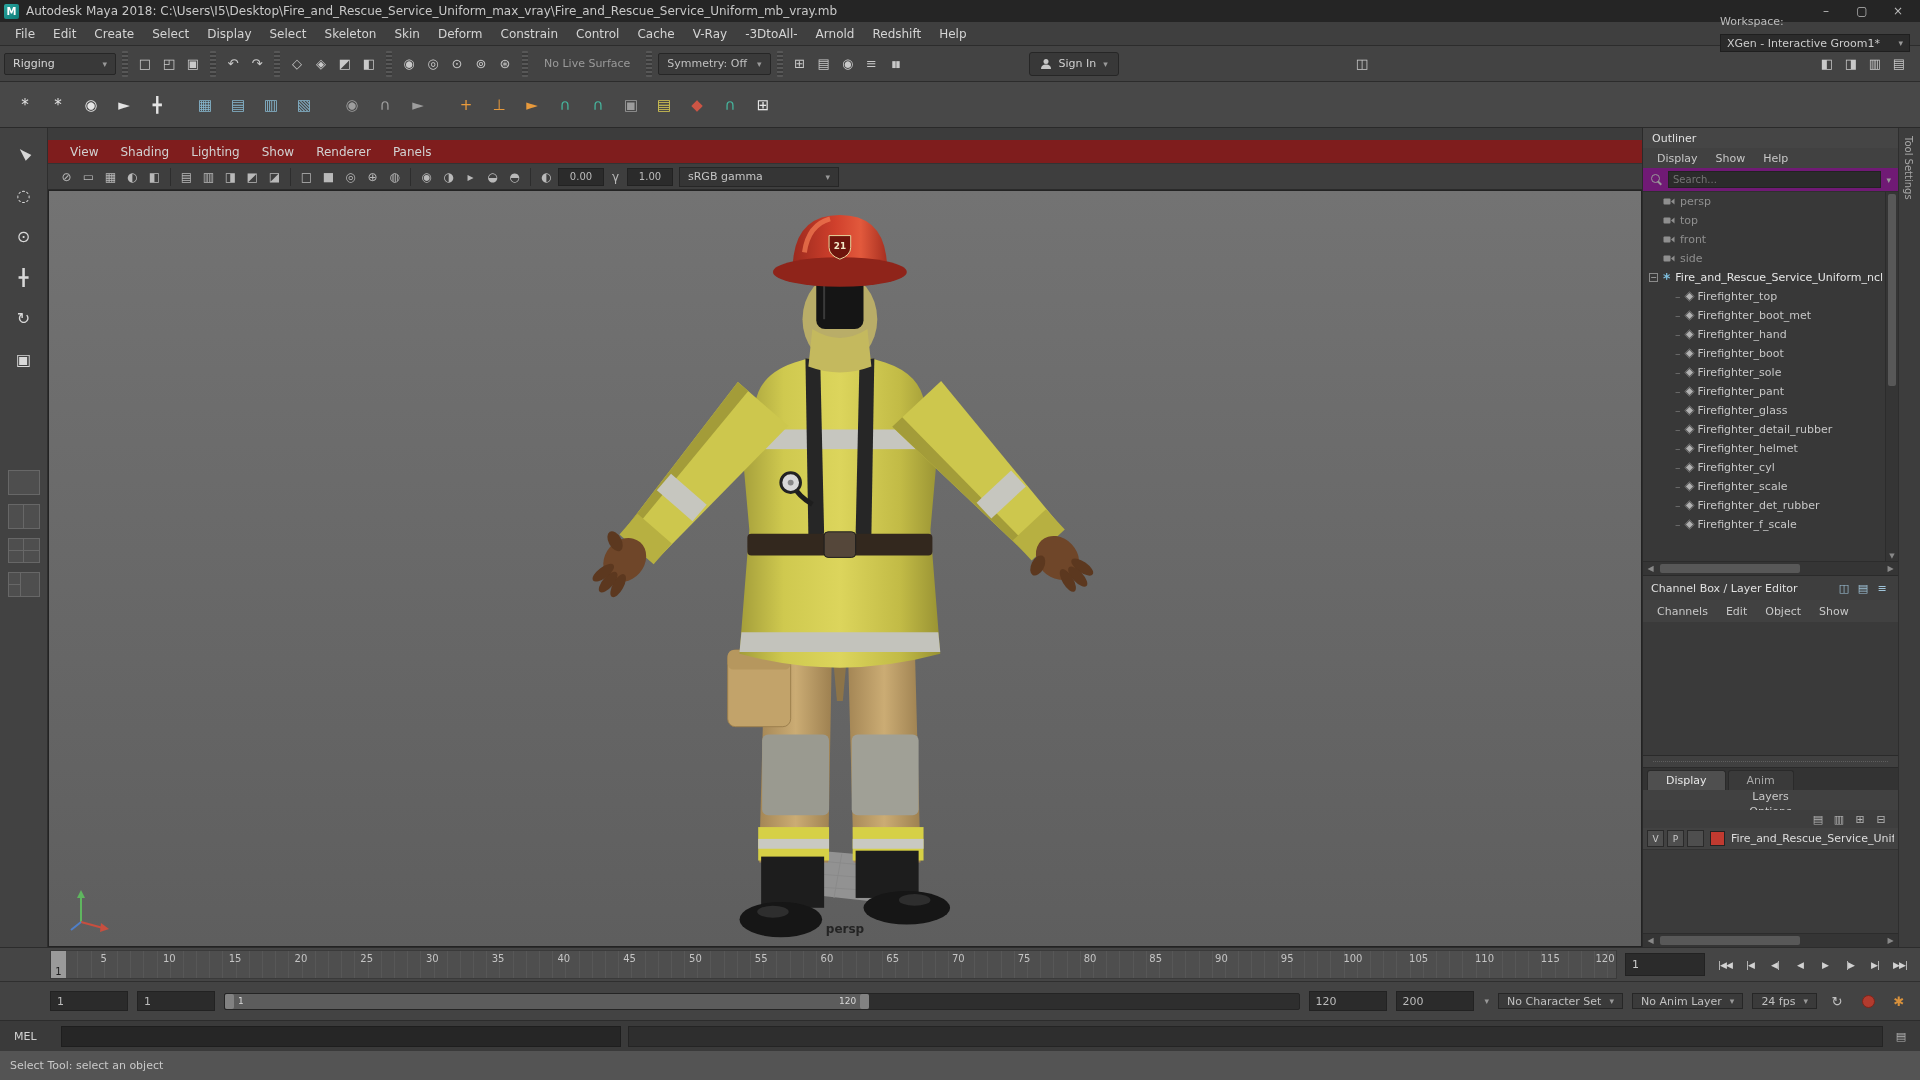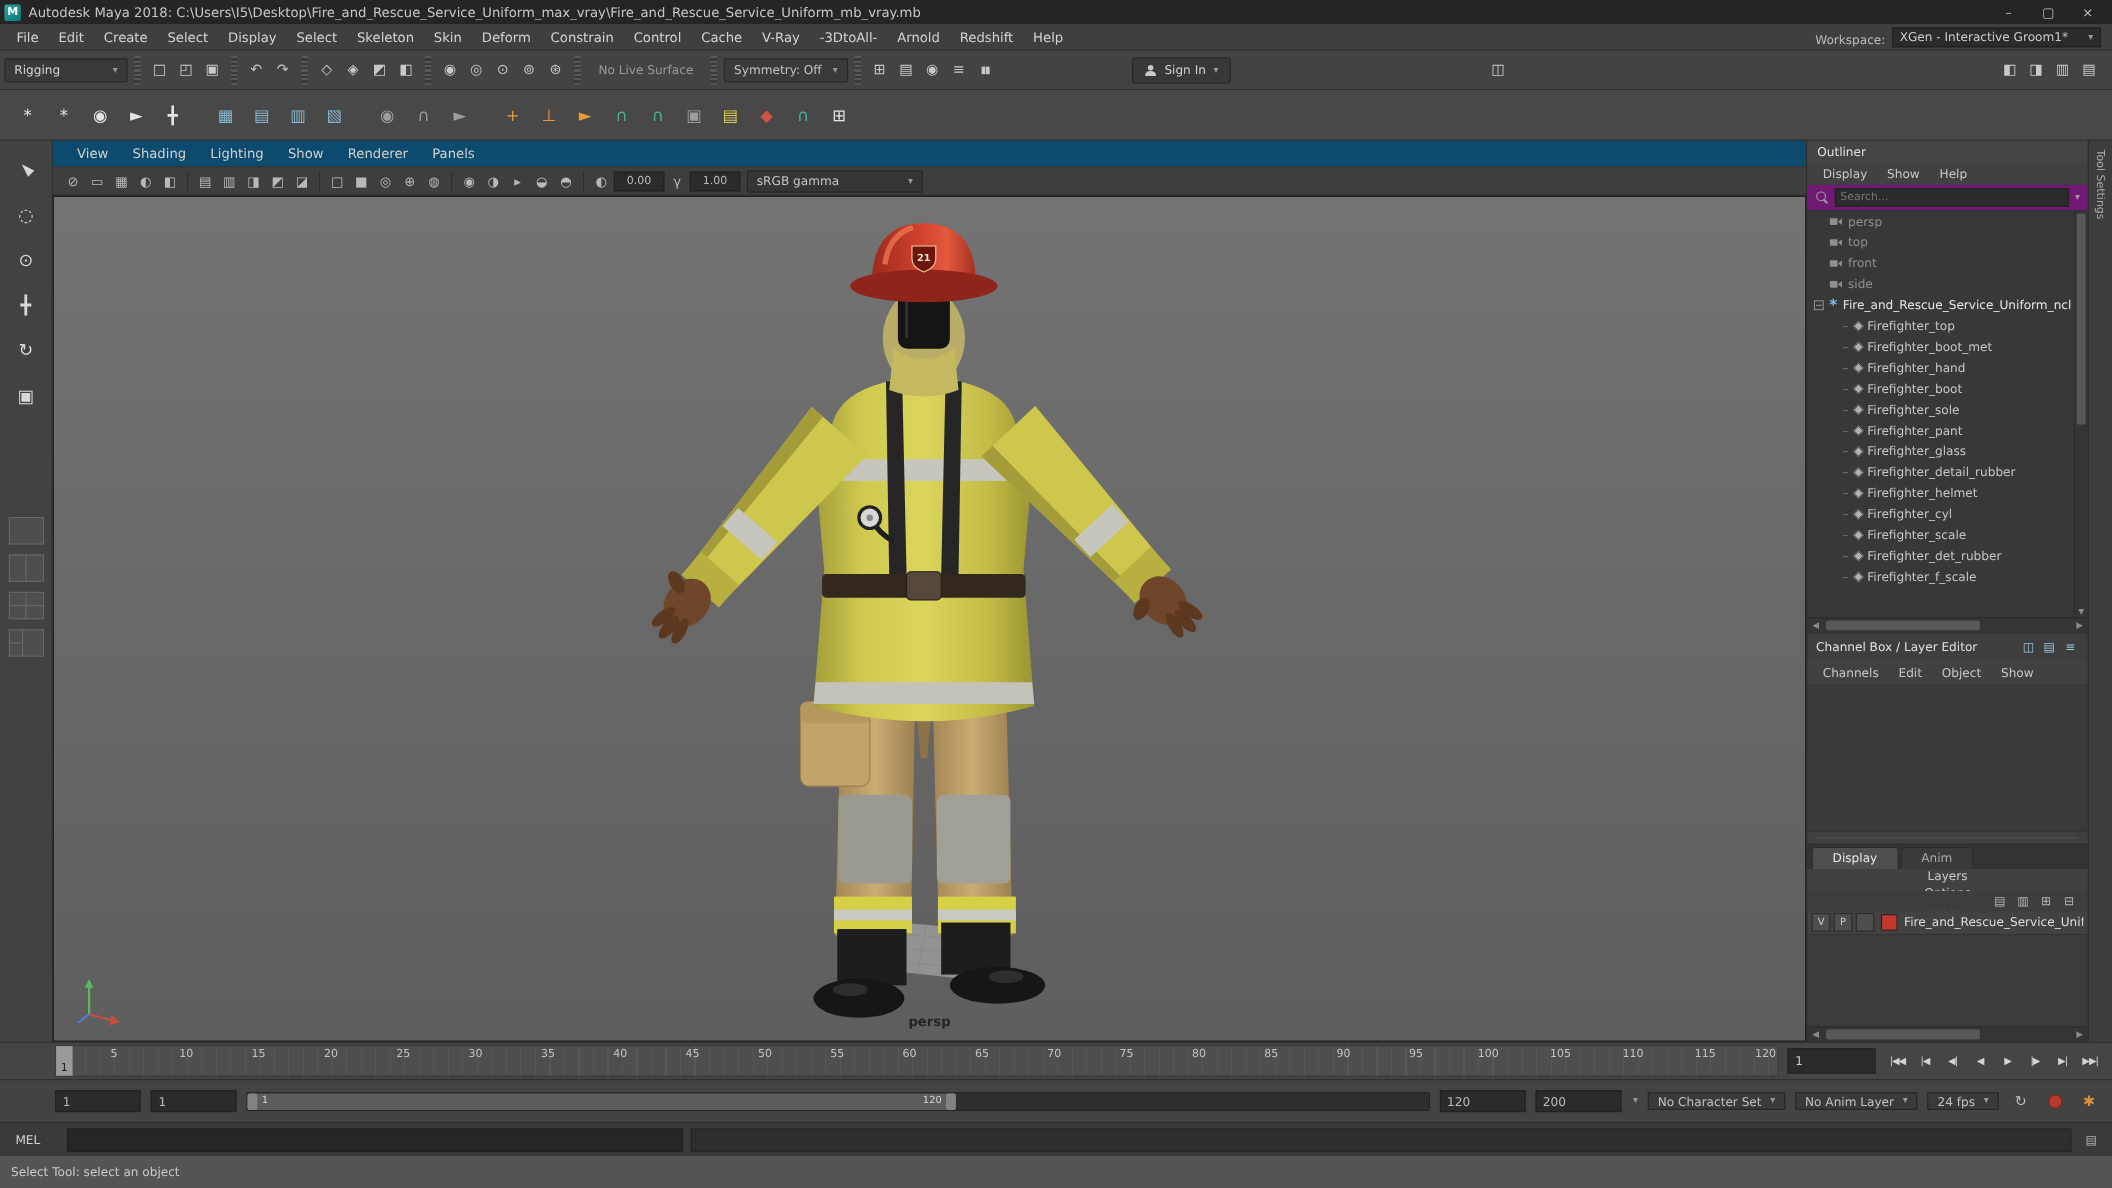--- a/index.html
+++ b/index.html
@@ -9,21 +9,21 @@
 
 .titlebar{height:22px;background:#252525;display:flex;align-items:center;padding:0 4px;color:#c8c8c8;}
 .maya-logo{width:15px;height:15px;background:linear-gradient(135deg,#2aa6a0,#0c7b77);color:#fff;font-weight:bold;font-size:10px;display:flex;align-items:center;justify-content:center;border-radius:2px;margin-right:7px;}
 .win-title{flex:1;white-space:nowrap;overflow:hidden;font-size:12px;}
 .win-btns{display:flex;}
 .win-btn{width:36px;height:20px;display:flex;align-items:center;justify-content:center;color:#bbb;font-size:12px;}
 
 
 .menubar{height:24px;background:#3f3f3f;border-bottom:1px solid #2c2c2c;display:flex;align-items:center;padding:0 6px;}
 .menu-item{padding:0 9px;color:#d4d4d4;font-size:12px;cursor:default;}
-.ws{margin-left:auto;display:flex;align-items:flex-end;gap:6px;padding-right:4px;}
+.ws{margin-left:auto;display:flex;align-items:flex-start;gap:6px;padding-right:4px;flex-direction:column;}
 .ws-label{color:#bdbdbd;}
 .ws-select{width:190px;height:18px;background:#2b2b2b;border:1px solid #1f1f1f;display:flex;align-items:center;padding:0 6px;color:#ccc;font-size:11px;}
 .caret{margin-left:auto;color:#999;font-size:9px;}
 
 
 .statusline{height:36px;background:#434343;border-bottom:1px solid #2c2c2c;display:flex;align-items:center;padding:0 4px;gap:2px;}
 .ms-dd{width:112px;height:22px;background:#393939;border:1px solid #262626;border-radius:2px;display:flex;align-items:center;padding:0 8px;color:#d6d6d6;}
 .sl-sep{width:6px;height:26px;margin:0 4px;background:repeating-linear-gradient(0deg,#575757 0 2px,#3a3a3a 2px 4px);border-radius:1px;}
 .sl-ico{width:22px;height:22px;display:flex;align-items:center;justify-content:center;color:#c9c9c9;font-size:13px;}
 .sl-text{color:#9a9a9a;padding:0 10px;white-space:nowrap;}
@@ -43,21 +43,21 @@
 .toolbox{width:48px;background:#424242;border-right:1px solid #2e2e2e;display:flex;flex-direction:column;align-items:center;padding-top:12px;gap:13px;}
 .tb-ico{width:30px;height:28px;display:flex;align-items:center;justify-content:center;font-size:16px;color:#d8d8d8;}
 .tb-ico.sel span{display:inline-block;transform:rotate(-135deg);}
 .layouts{margin-top:84px;display:flex;flex-direction:column;gap:9px;align-items:center;}
 .layout-btn{width:32px;height:25px;border:1px solid #676767;background:#4e4e4e;}
 .l-split-h{background:linear-gradient(#676767,#676767) 50% 0/1px 100% no-repeat,#4e4e4e;}
 .l-four{background:linear-gradient(#676767,#676767) 50% 0/1px 100% no-repeat,linear-gradient(#676767,#676767) 0 50%/100% 1px no-repeat,#4e4e4e;}
 .l-three{background:linear-gradient(#676767,#676767) 40% 0/1px 100% no-repeat,linear-gradient(#676767,#676767) 0 50%/40% 1px no-repeat,#4e4e4e;}
 
 .center{flex:1;display:flex;flex-direction:column;min-width:0;}
-.panel-menus{height:24px;background:#0c4a6e;display:flex;align-items:center;padding-left:12px;gap:2px;border-bottom:1px solid #333;}
+.panel-menus{height:24px;background:#7f1d1d;display:flex;align-items:center;padding-left:12px;gap:2px;border-bottom:1px solid #333;margin-top:12px;}
 .pm-item{padding:0 10px;font-size:12px;color:#d2d2d2;}
 .panel-toolbar{height:26px;background:#3e3e3e;display:flex;align-items:center;padding:0 8px;border-bottom:1px solid #2a2a2a;gap:1px;}
 .pt-ico{width:21px;height:20px;display:flex;align-items:center;justify-content:center;color:#b9b9b9;font-size:12px;}
 .pt-sep{width:1px;height:18px;background:#2d2d2d;margin:0 4px;}
 .pt-field{width:46px;height:18px;background:#2b2b2b;border:1px solid #222;color:#bbb;font-size:10px;display:flex;align-items:center;justify-content:center;}
 .pt-dd{width:160px;height:20px;background:#353535;border:1px solid #262626;display:flex;align-items:center;padding:0 8px;margin-left:5px;color:#c5c5c5;}
 
 .viewport{flex:1;position:relative;background:linear-gradient(#737373,#5e5e5e);overflow:hidden;border:1px solid #232323;}
 .model{position:absolute;left:50%;top:18px;height:748px;transform:translateX(-51%);}
 .persp-label{position:absolute;left:50%;transform:translateX(-50%);bottom:10px;color:#242424;font-weight:bold;font-size:12px;}

